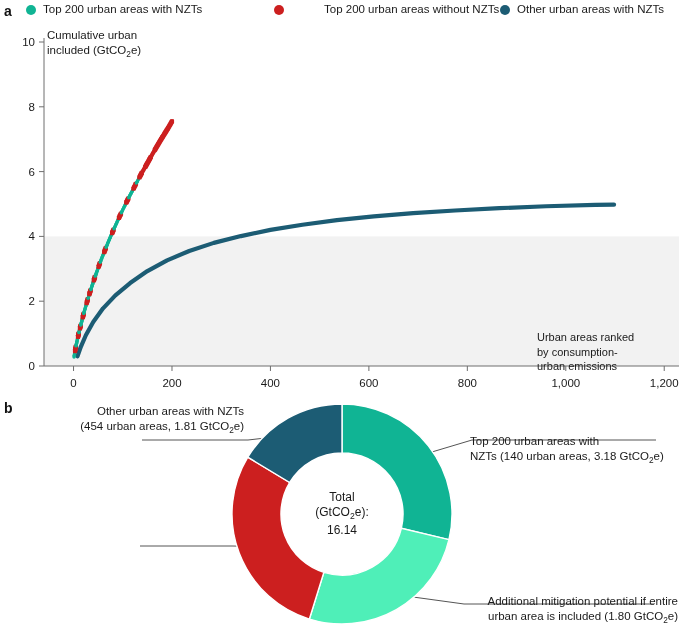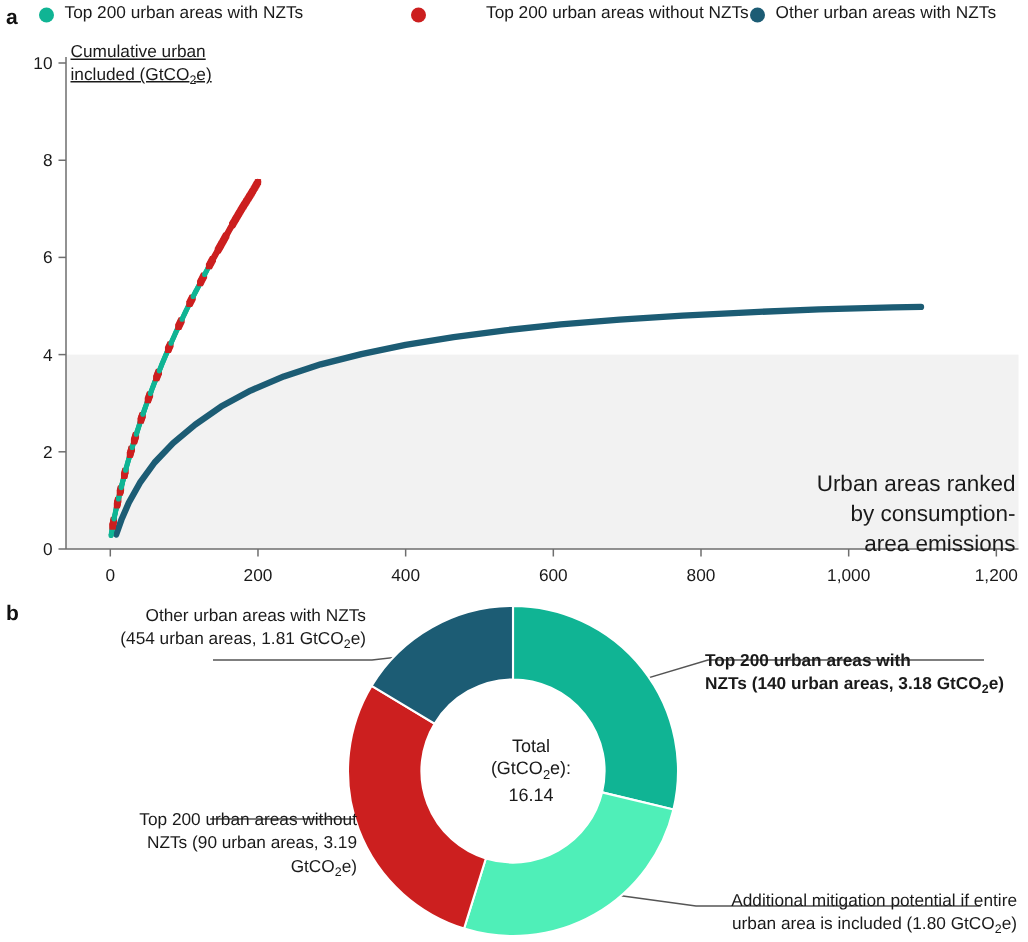--- a/index.html
+++ b/index.html
@@ -13,35 +13,35 @@
 
   
   .legend{position:absolute;left:0;top:0;width:685px;height:22px;}
   .legend-item{position:absolute;display:flex;align-items:center;gap:7px;font-size:11.5px;line-height:1;}
   .dot{width:10px;height:10px;border-radius:50%;display:inline-block;flex:0 0 auto;}
   .panel-letter{position:absolute;font-size:14px;font-weight:bold;color:#111;}
 
   
   .panel-a{position:absolute;left:0;top:24px;width:685px;height:370px;}
   .plot-svg{position:absolute;left:0;top:0;}
-  .axis-label{position:absolute;font-size:11.5px;line-height:1.32;color:#1a1a1a;text-decoration:underline;}
+  .axis-label{position:absolute;font-size:11.5px;line-height:1.32;color:#1a1a1a;}
   .ylabel{left:47px;top:4px;}
-  .rank-note{position:absolute;right:8px;top:289px;width:140px;text-align:right;
-             font-size:15px;line-height:1.32;color:#1a1a1a;}
+  .rank-note{position:absolute;right:8px;top:306px;width:140px;text-align:left;
+             font-size:11px;line-height:1.32;color:#1a1a1a;}
   .tick-text{font-size:11.5px;fill:#1a1a1a;font-family:"Liberation Sans",sans-serif;}
 
   
   .panel-b{position:absolute;left:0;top:396px;width:685px;height:232px;}
   .donut-wrap{position:absolute;left:226px;top:4px;width:232px;height:228px;}
   .callout{position:absolute;font-size:11.5px;line-height:1.34;color:#1a1a1a;}
   .c-other{left:64px;top:8px;width:180px;text-align:right;}
-  .c-with{left:470px;top:38px;width:200px;text-align:left;font-weight:bold;}
+  .c-with{left:470px;top:38px;width:200px;text-align:left;}
   .c-without{left:70px;top:144px;width:168px;text-align:right;}
   .c-extra{left:468px;top:198px;width:210px;text-align:right;}
-  .center-label{position:absolute;left:12px;top:0;width:232px;height:228px;
+  .center-label{position:absolute;left:0;top:0;width:232px;height:228px;
     display:flex;align-items:center;justify-content:center;pointer-events:none;}
   .center-label span{font-size:12px;line-height:1.3;text-align:center;color:#1a1a1a;}
   sub{font-size:0.72em;}
 </style>
 </head>
 <body>
 
 <div class="fig">
 
   <div class="legend">
@@ -429,21 +429,21 @@
       </svg>
 
     <div class="axis-label ylabel">
       <span>Cumulative urban</span><br>
       <span>included (GtCO</span><sub>2</sub><span>e)</span>
     </div>
 
     <div class="rank-note">
       <span>Urban areas ranked</span><br>
       <span>by consumption-</span><br>
-      <span>area emissions</span>
+      <span>urban emissions</span>
     </div>
   </div>
 
   <div class="panel-b">
     <span class="panel-letter" style="left:4px;top:4px;">b</span>
 
     <svg id="callout-lines" width="685" height="232" style="position:absolute;left:0;top:0;">
         <circle cx="297.051992260647" cy="38.41700055122915" r="3" fill="#333"></circle>
         <path d="M 297.051992260647 38.41700055122915 L 248 44 L 142 44" fill="none" stroke="#555" stroke-width="1"></path>
         <circle cx="413.7812001957708" cy="61.4205293462843" r="3" fill="#333"></circle>
@@ -473,23 +473,19 @@
     <div class="callout c-other">
       <span>Other urban areas with NZTs</span><br>
       <span>(454 urban areas, 1.81 GtCO</span><sub>2</sub><span>e)</span>
     </div>
 
     <div class="callout c-with">
       <span>Top 200 urban areas with</span><br>
       <span>NZTs (140 urban areas, 3.18 GtCO</span><sub>2</sub><span>e)</span>
     </div>
 
-    <div class="callout c-without">
-      <span>Top 200 urban areas without</span><br>
-      <span>NZTs (90 urban areas, 3.19 GtCO</span><sub>2</sub><span>e)</span>
-    </div>
 
     <div class="callout c-extra">
       <span>Additional mitigation potential if entire</span><br>
       <span>urban area is included (1.80 GtCO</span><sub>2</sub><span>e)</span>
     </div>
   </div>
 </div>
 
 </body></html>

